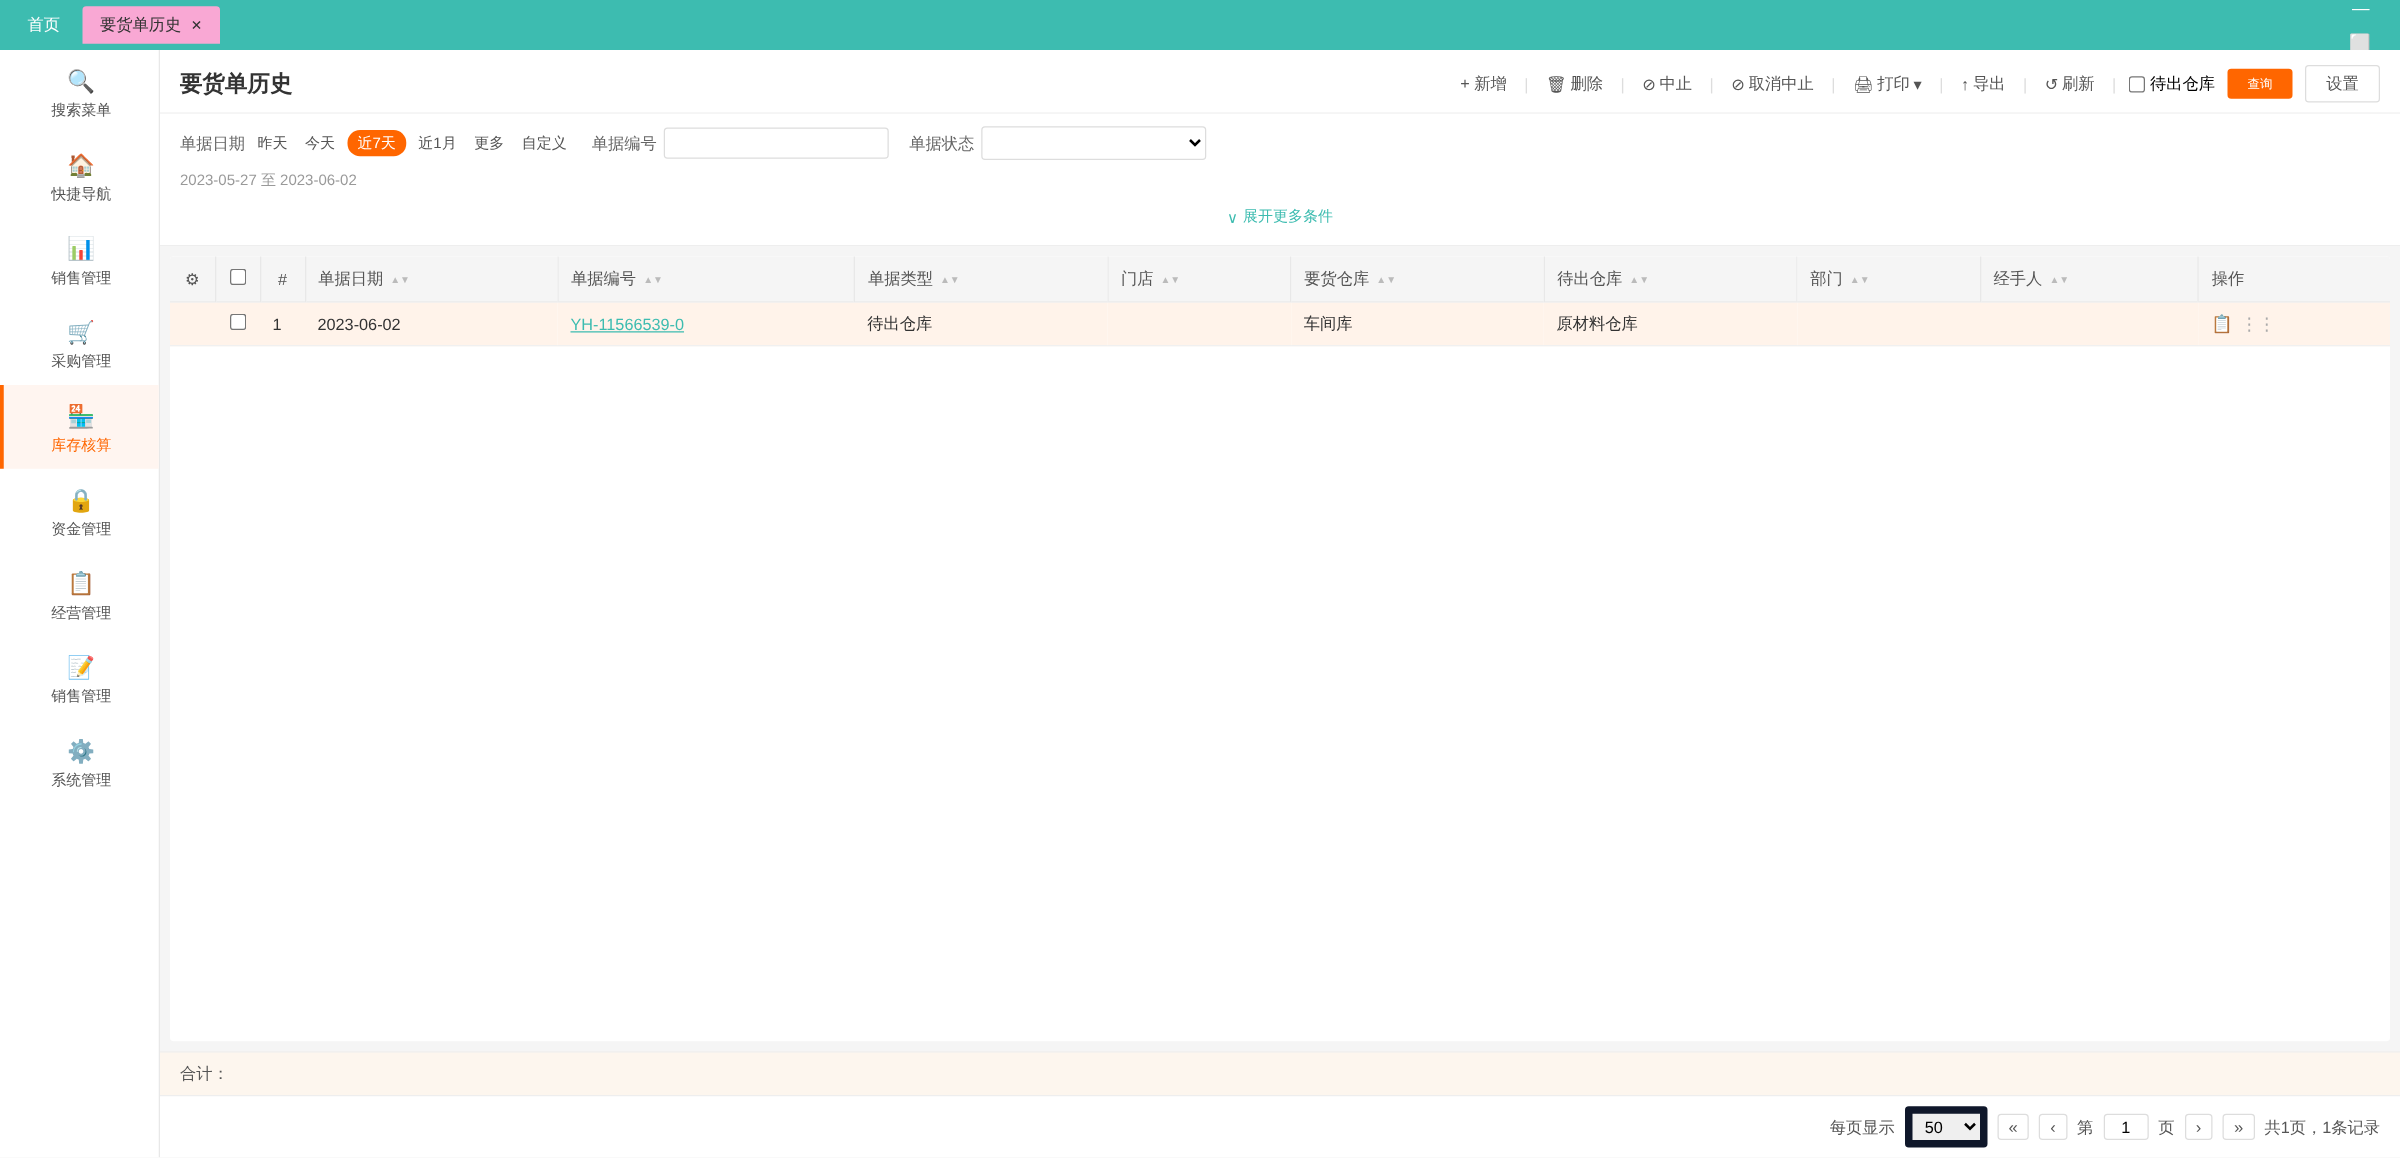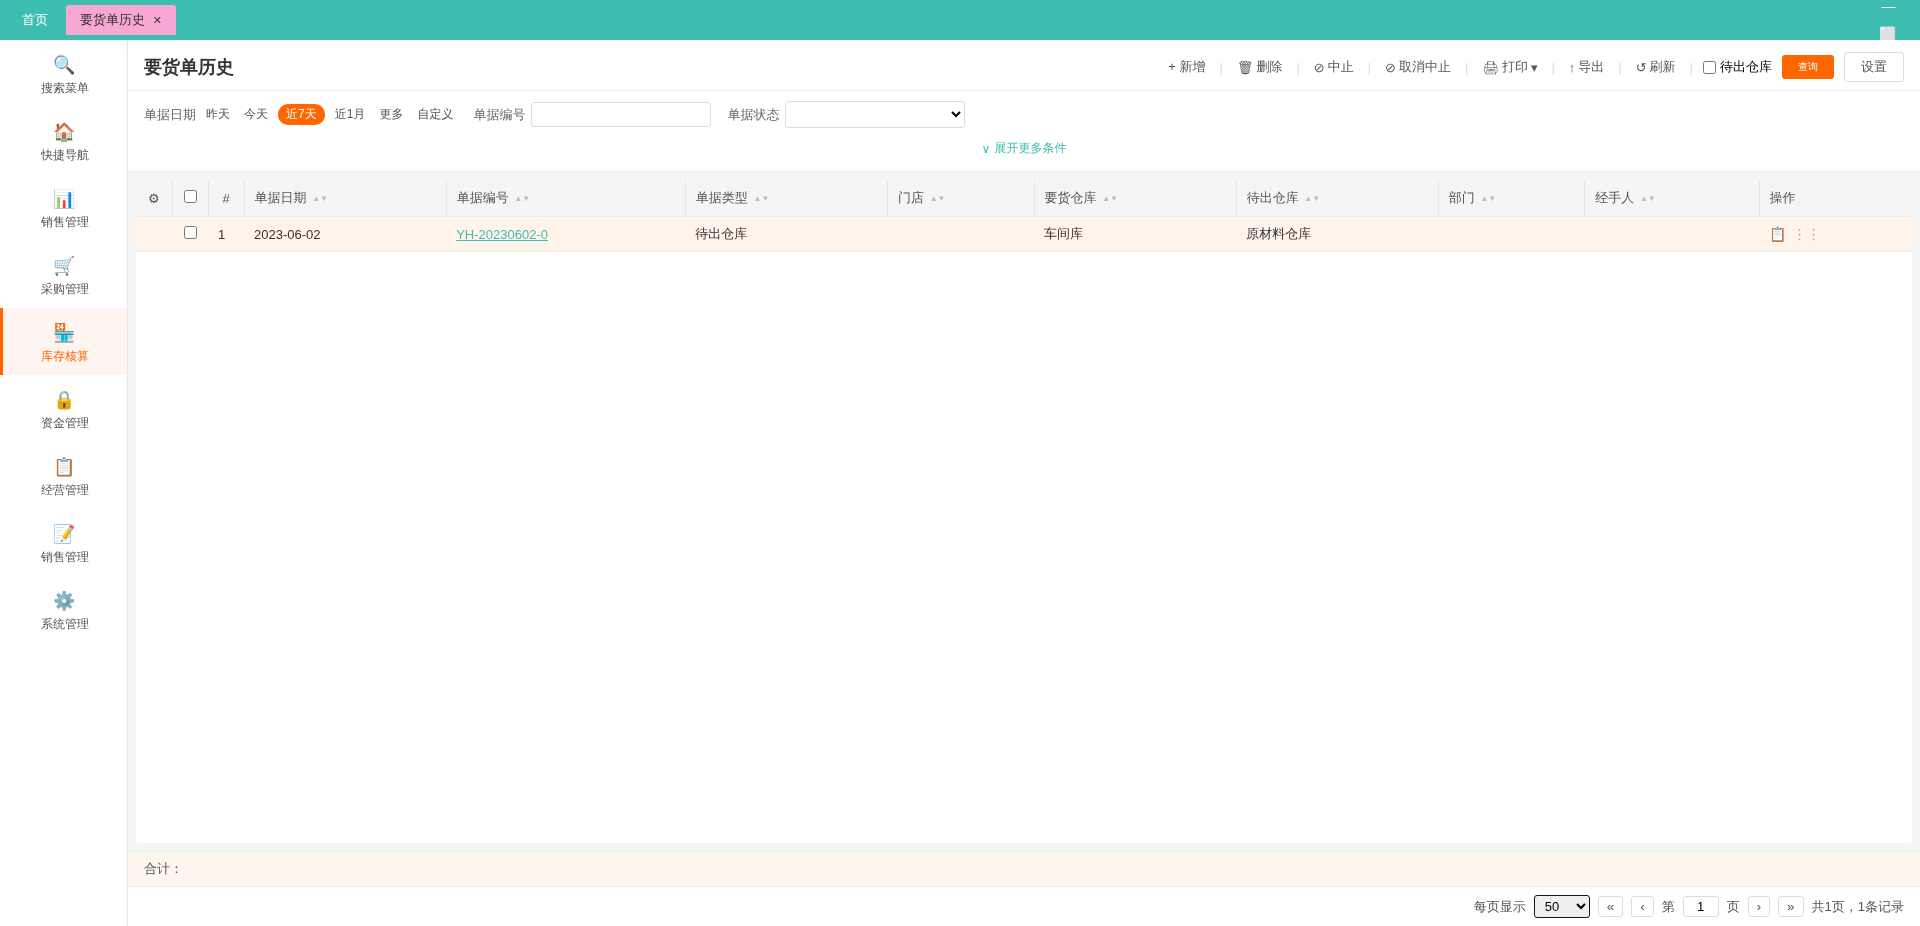--- a/index.html
+++ b/index.html
@@ -290,21 +290,21 @@
       justify-content: flex-end;
       padding: 8px 16px;
       background: #fff;
       border-top: 1px solid #eee;
       gap: 8px;
       font-size: 13px;
       color: #555;
       flex-shrink: 0;
     }
     .page-size-select {
-      border: 1px solid #0f172a;
+      border: 6px solid #0f172a;
       border-radius: 3px;
       padding: 2px 6px;
       font-size: 13px;
       outline: none;
     }
     .page-btn {
       border: 1px solid #ddd;
       background: #fff;
       border-radius: 3px;
       padding: 2px 8px;
@@ -453,20 +453,23 @@
           <span class="filter-label">单据编号</span>
           <input class="filter-input" type="text" style="">
         </div>
         <div class="filter-group">
           <span class="filter-label">单据状态</span>
           <select class="filter-select">
             <option></option>
           </select>
         </div>
       </div>
+      <div class="filter-row">
+        <span class="date-range-text">2023-05-27 至 2023-06-02</span>
+      </div>
       <div class="expand-more">
         <span>∨</span>
         <span>展开更多条件</span>
       </div>
     </div>
 
     <div class="table-container">
       <table>
         <thead>
           <tr>
@@ -505,21 +508,21 @@
         <tbody id="table-body">
 
         <tr class="highlighted">
       <td></td>
       <td class="td-check">
         <input type="checkbox" style="">
       </td>
       <td>1</td>
       <td>2023-06-02</td>
       <td>
-        <span class="link-text">YH-20230602-0</span>
+        <span class="link-text">YH-11566539-0</span>
       </td>
       <td>待出仓库</td>
       <td></td>
       <td>车间库</td>
       <td>原材料仓库</td>
       <td></td>
       <td></td>
       <td>
         <div class="row-actions">
           <span class="row-action-icon">📋</span>

